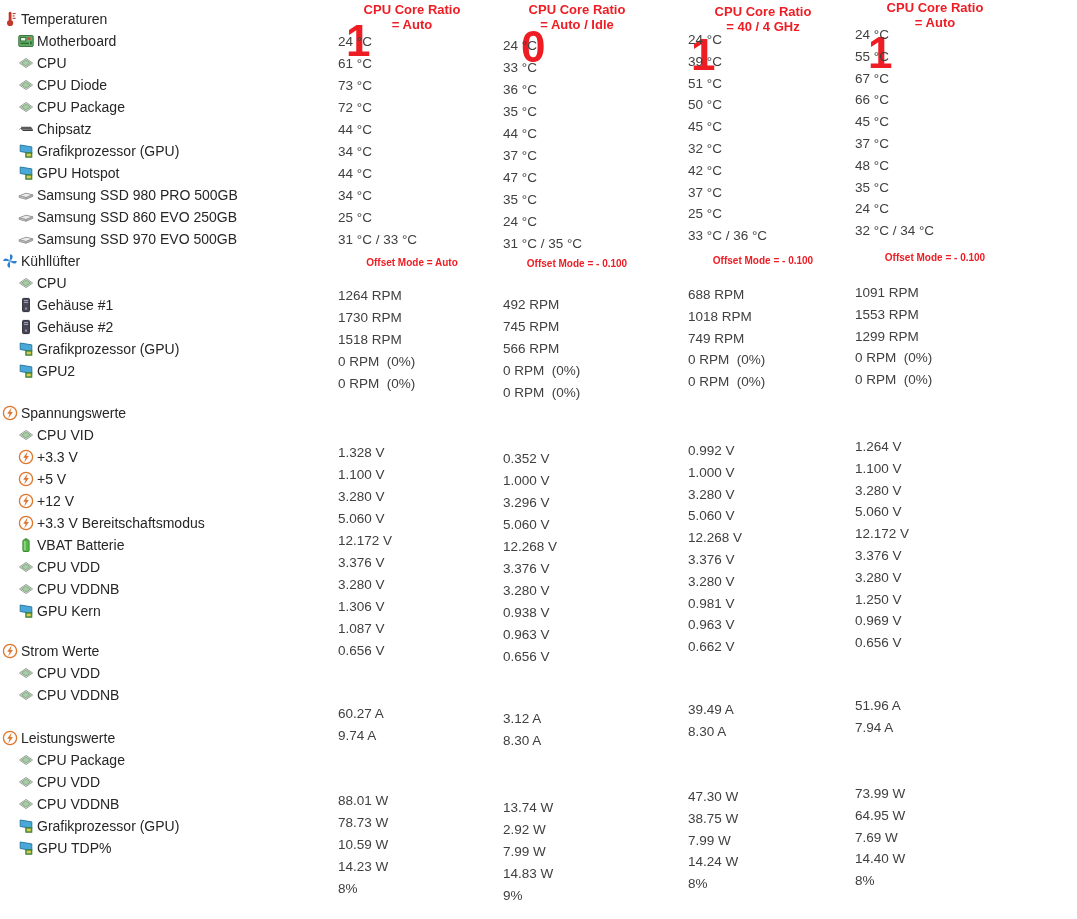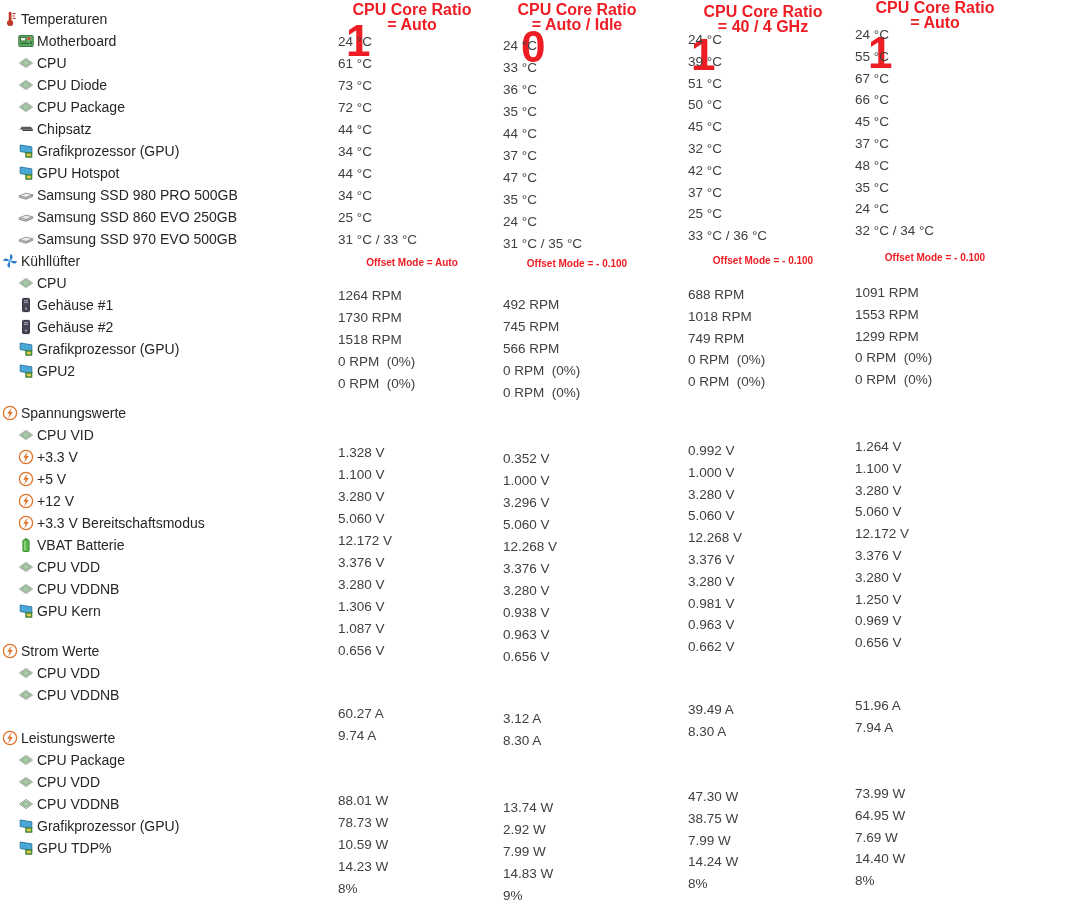--- a/index.html
+++ b/index.html
@@ -17,21 +17,21 @@
   .sec-items{padding-left:16px}
   .ico{width:16px;height:16px;flex:0 0 16px;display:inline-flex;align-items:center;justify-content:center}
   .ico svg{width:16px;height:16px;display:block}
   
   .col{position:absolute;top:0;height:919px;}
   .c0{left:338px;width:148px;--htop:2px;--mtop:24px;--mleft:8px;--ttop:31px;--otop:257px;--ftop:285px;--vtop:442px;--atop:703px;--wtop:790px;--rh:22px}
   .c1{left:503px;width:148px;--htop:2px;--mtop:30px;--mleft:18px;--ttop:35px;--otop:258px;--ftop:294px;--vtop:448px;--atop:708px;--wtop:797px;--rh:22px}
   .c2{left:688px;width:150px;--htop:4px;--mtop:38px;--mleft:3px;--ttop:29px;--otop:255px;--ftop:284px;--vtop:440px;--atop:699px;--wtop:786px;--rh:21.8px}
   .c3{left:855px;width:160px;--htop:0px;--mtop:36px;--mleft:13px;--ttop:24px;--otop:252px;--ftop:282px;--vtop:436px;--atop:695px;--wtop:783px;--rh:21.8px}
   .hdr{position:absolute;top:var(--htop);left:0;right:0;text-align:center;color:var(--red);
-       font-weight:bold;font-size:16px;line-height:15px;white-space:nowrap;}
+       font-weight:bold;font-size:13px;line-height:15px;white-space:nowrap;}
   .marker{position:absolute;top:var(--mtop);left:var(--mleft);color:var(--red);
           font-weight:bold;font-size:44px;line-height:34px;}
   .vals{position:absolute;left:0;right:0;text-align:left;}
   .temps{top:var(--ttop)} .fansv{top:var(--ftop)} .voltsv{top:var(--vtop)}
   .ampsv{top:var(--atop)} .wattsv{top:var(--wtop)}
   .val{height:var(--rh);line-height:var(--rh);font-size:13.5px;color:var(--valcol);white-space:pre;}
   .offset{position:absolute;top:var(--otop);left:-12px;right:-12px;text-align:center;color:var(--red);
           font-weight:bold;font-size:10px;white-space:nowrap;}
   .banner{position:absolute;left:287px;top:402px;color:var(--red);font-weight:bold;
           font-size:28px;line-height:34px;white-space:nowrap;}

